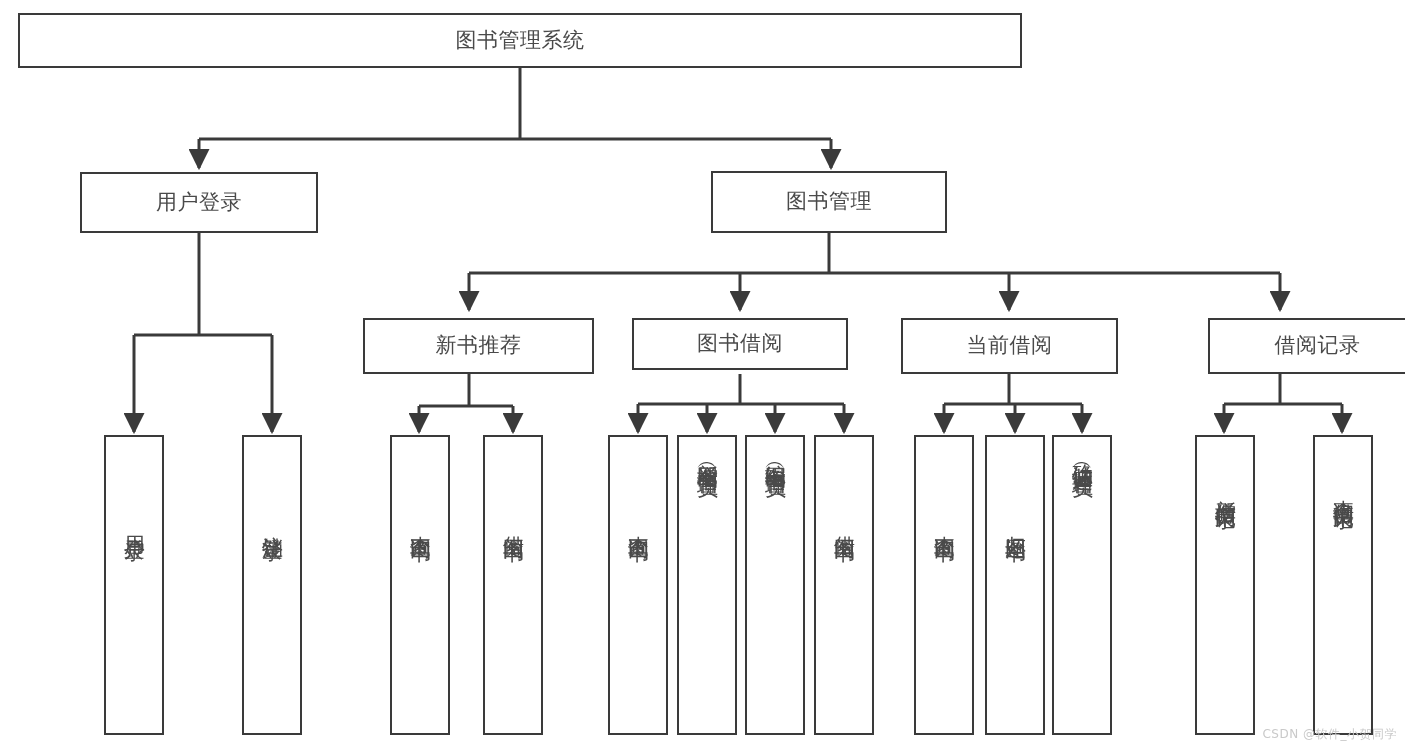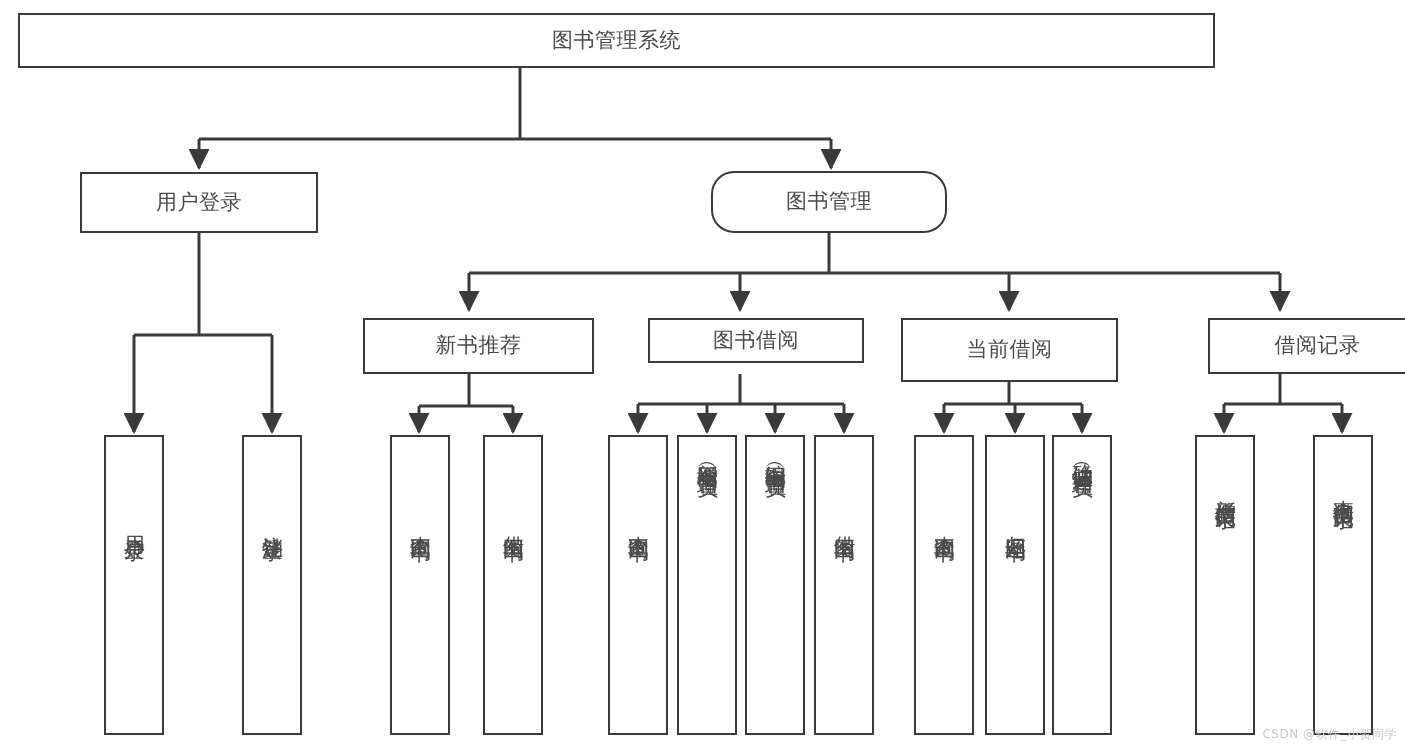--- a/index.html
+++ b/index.html
@@ -131,38 +131,38 @@
       <path d="M 1015 404 L 1015 432" marker-end="url(#arrow)"></path>
       <path d="M 1082 404 L 1082 432" marker-end="url(#arrow)"></path>
 
       <path d="M 1280 374 L 1280 404"></path>
       <path d="M 1224 404 L 1342 404"></path>
       <path d="M 1224 404 L 1224 432" marker-end="url(#arrow)"></path>
       <path d="M 1342 404 L 1342 432" marker-end="url(#arrow)"></path>
     </g>
   </svg>
 
-  <div class="node root h" style="left:18px; top:13px; width:1197px; height:55px;">
+  <div class="node root h" style="left:18px; top:13px; width:1004px; height:55px;">
     <span class="label">图书管理系统</span>
   </div>
 
   <div class="node h" style="left:80px; top:172px; width:238px; height:61px;">
     <span class="label">用户登录</span>
   </div>
-  <div class="node h" style="left:711px; top:171px; width:236px; height:62px;border-radius:23px;">
+  <div class="node h" style="left:711px; top:171px; width:236px; height:62px;">
     <span class="label">图书管理</span>
   </div>
 
   <div class="node h" style="left:363px; top:318px; width:231px; height:56px;">
     <span class="label">新书推荐</span>
   </div>
-  <div class="node h" style="left:632px; top:318px; width:216px; height:45px;margin-left:16px;">
+  <div class="node h" style="left:632px; top:318px; width:216px; height:52px;">
     <span class="label">图书借阅</span>
   </div>
-  <div class="node h" style="left:901px; top:318px; width:217px; height:64px;">
+  <div class="node h" style="left:901px; top:318px; width:217px; height:56px;">
     <span class="label">当前借阅</span>
   </div>
   <div class="node h" style="left:1208px; top:318px; width:219px; height:56px;">
     <span class="label">借阅记录</span>
   </div>
 
   <div class="node v mid" style="left:104px; top:435px; width:60px; height:300px;">
     <span class="label">用户登录</span>
   </div>
   <div class="node v mid" style="left:242px; top:435px; width:60px; height:300px;">

